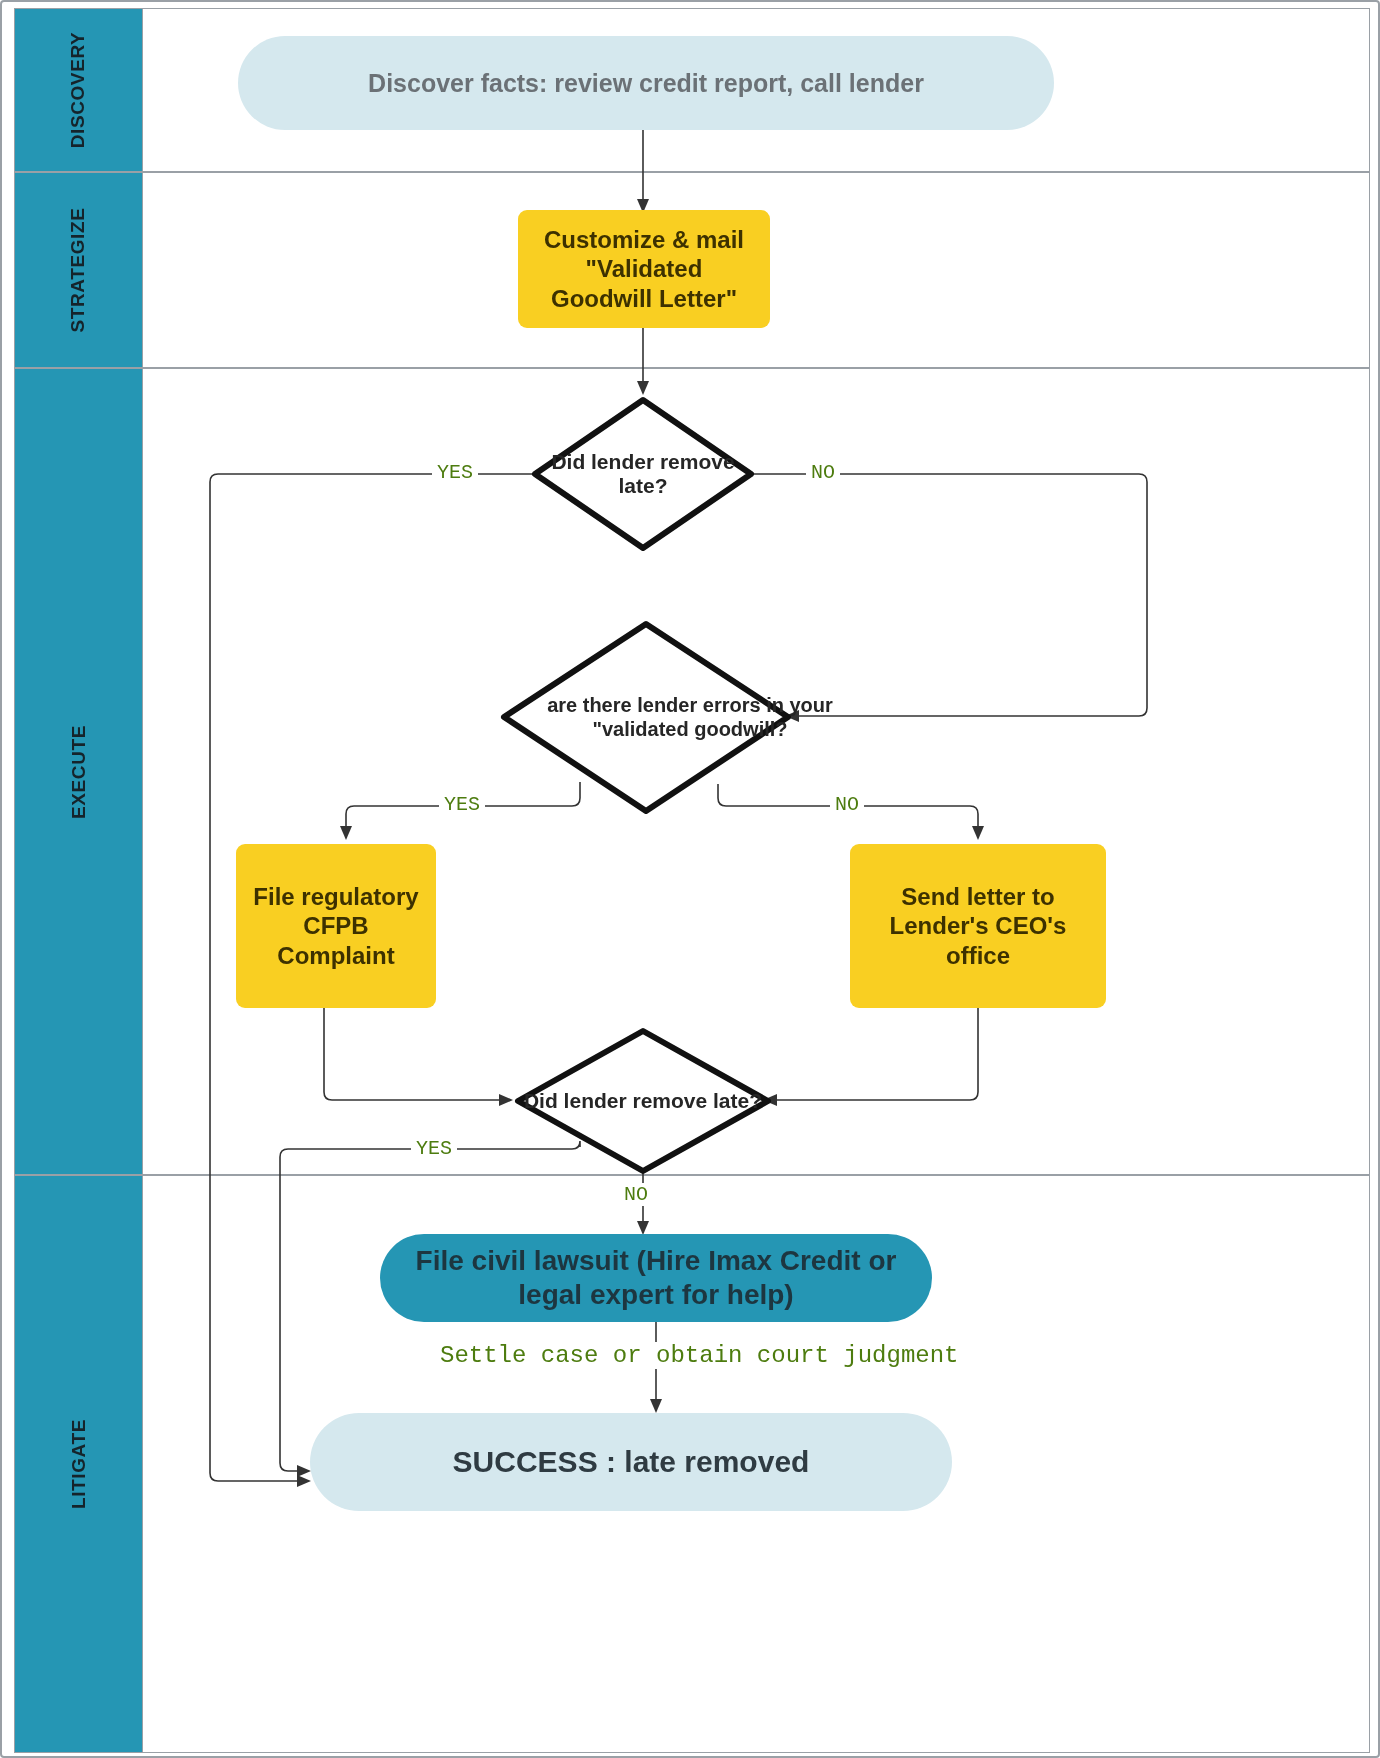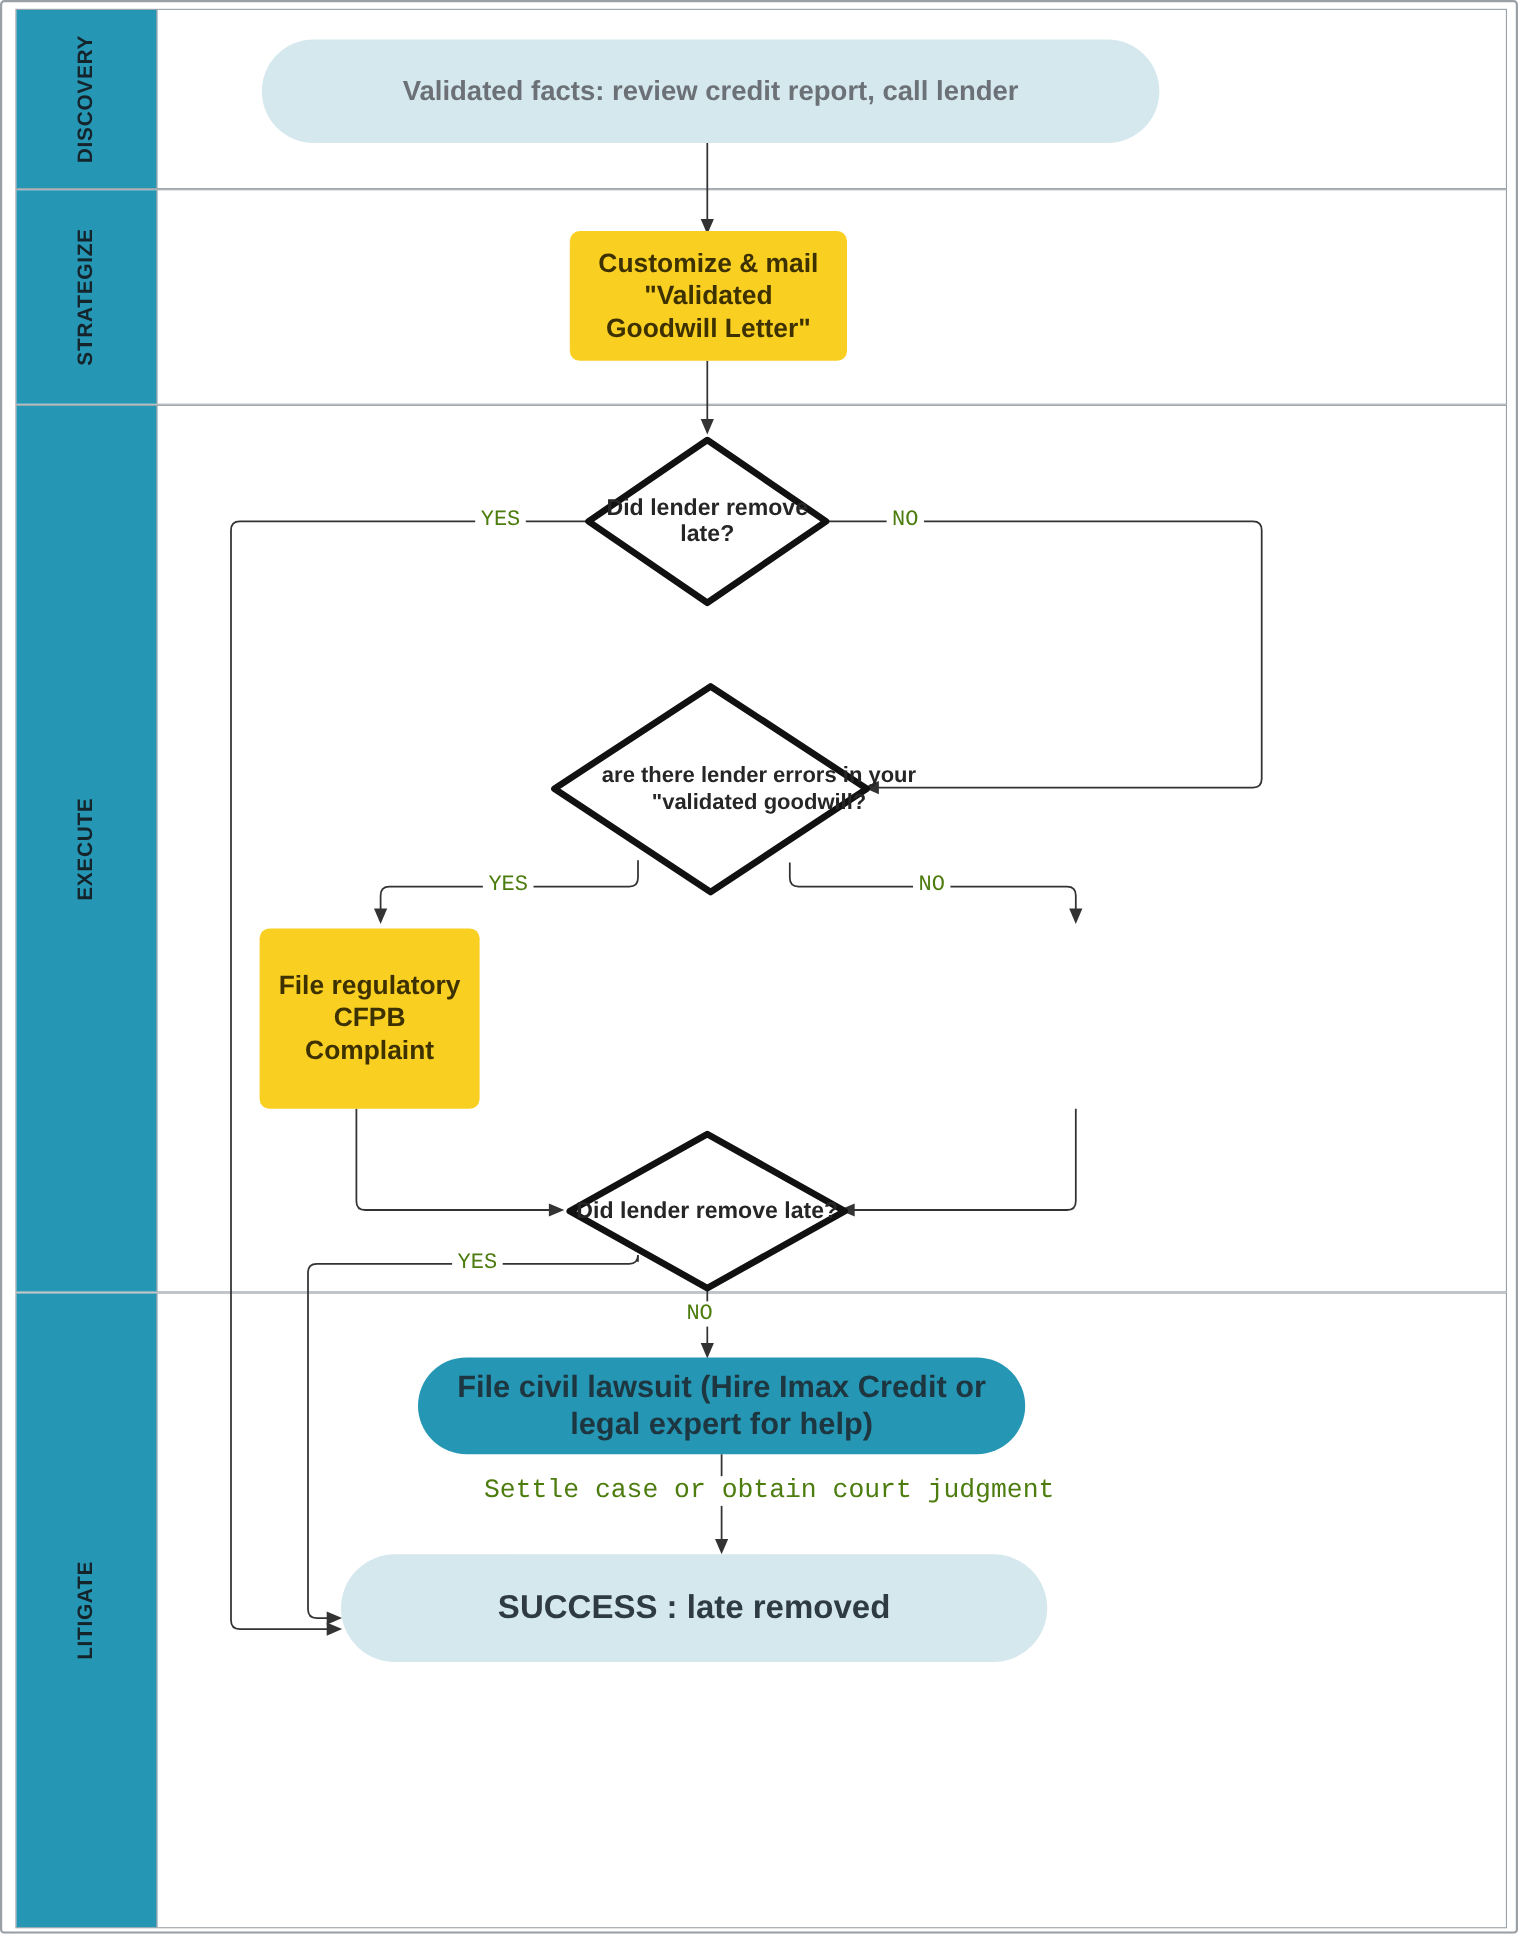--- a/index.html
+++ b/index.html
@@ -194,21 +194,21 @@
 
     <path class="edge" d="M641,1163 L641,1222"></path>
     <polygon class="edge-head" points="641,1233 635,1219 647,1219"></polygon>
 
     <path class="edge" d="M654,1320 L654,1400"></path>
     <polygon class="edge-head" points="654,1411 648,1397 660,1397"></polygon>
 
   </svg>
 
   <div class="node node-pill" style="left:236px;top:34px;width:816px;height:94px;">
-    <span>Validated facts: review credit report, call lender</span>
+    <span>Discover facts: review credit report, call lender</span>
   </div>
 
   <div class="node node-box" style="left:516px;top:208px;width:252px;height:118px;">
     <span>Customize &amp; mail "Validated Goodwill Letter"</span>
   </div>
 
   <div class="diamond-wrap" style="left:528px;top:393px;width:226px;height:158px;">
     <svg width="226" height="158" viewBox="0 0 226 158">
       <polygon class="diamond-shape" points="113,5 221,79 113,153 5,79"></polygon>
     </svg>
@@ -219,20 +219,23 @@
     <svg width="294" height="197" viewBox="0 0 294 197">
       <polygon class="diamond-shape" points="147,5 289,98 147,192 5,98"></polygon>
     </svg>
     <div class="diamond-label small" style="padding:0 44px;text-align:center;">are there lender errors in your "validated goodwill?</div>
   </div>
 
   <div class="node node-box" style="left:234px;top:842px;width:200px;height:164px;">
     <span>File regulatory CFPB Complaint</span>
   </div>
 
+  <div class="node node-box" style="left:848px;top:842px;width:256px;height:164px;">
+    <span>Send letter to Lender's CEO's office</span>
+  </div>
 
   <div class="diamond-wrap" style="left:511px;top:1024px;width:260px;height:150px;">
     <svg width="260" height="150" viewBox="0 0 260 150">
       <polygon class="diamond-shape" points="130,5 255,75 130,145 5,75"></polygon>
     </svg>
     <div class="diamond-label">Did lender remove late?</div>
   </div>
 
   <div class="node node-pill-teal" style="left:378px;top:1232px;width:552px;height:88px;">
     <span>File civil lawsuit (Hire Imax Credit or legal expert for help)</span>

